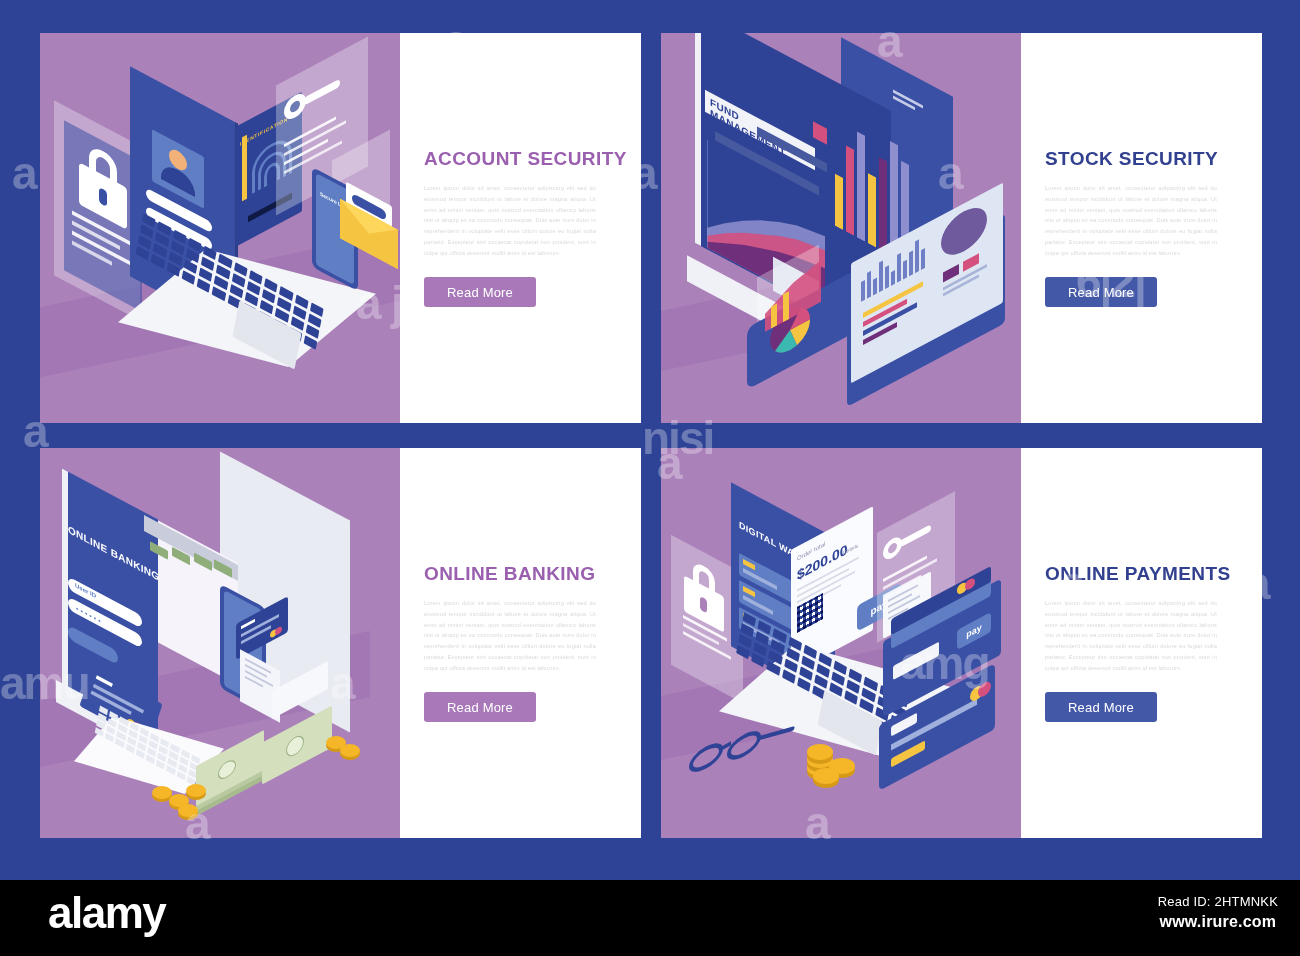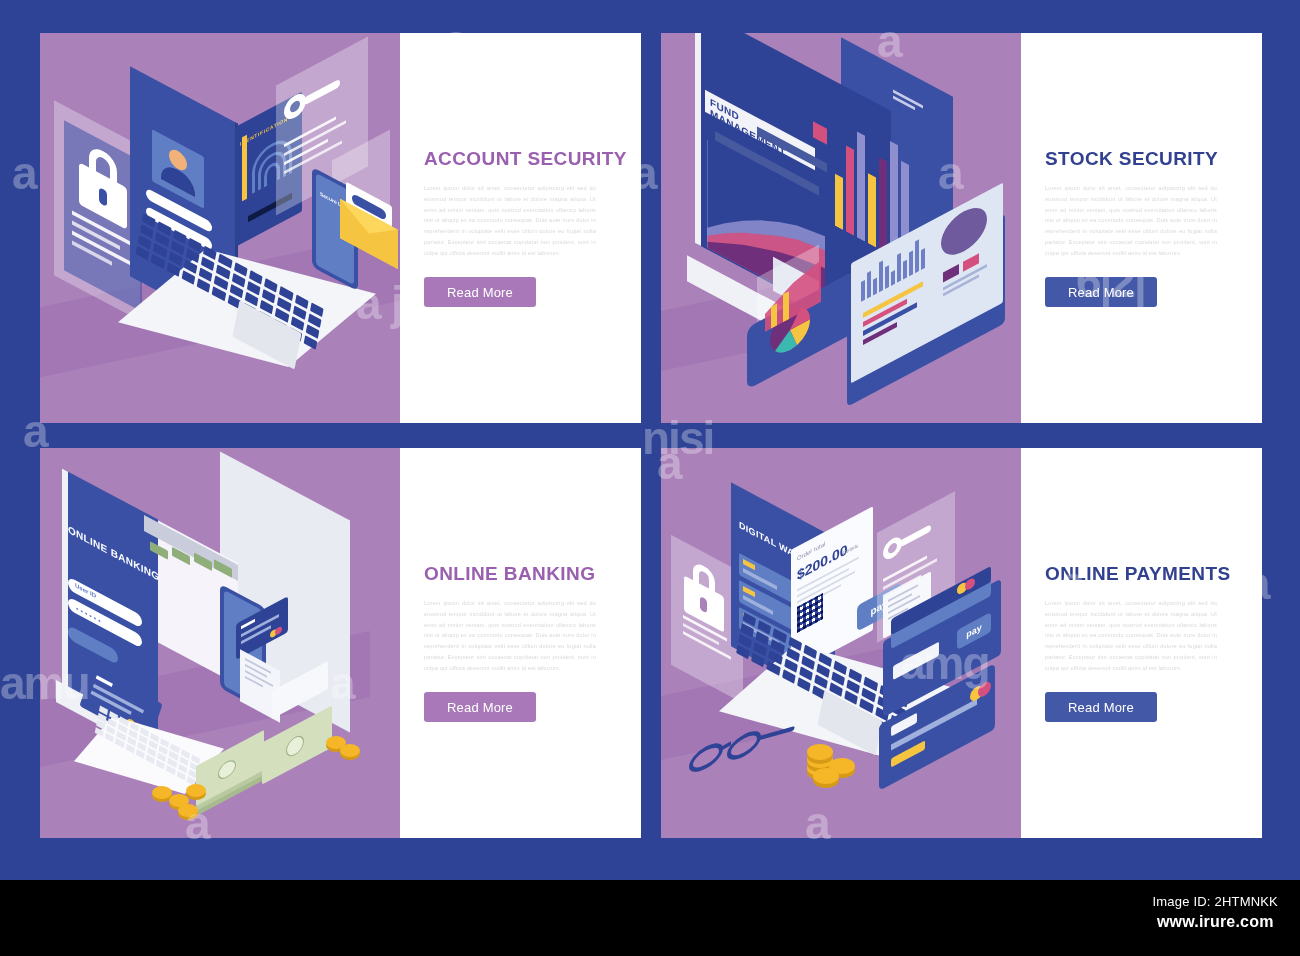--- a/index.html
+++ b/index.html
@@ -634,17 +634,18 @@
   <div class="wm" style="left:0px;    top:660px; font-size:46px; letter-spacing:-2px;">amu</div>
   <div class="wm" style="left:330px;  top:660px; font-size:46px;">a</div>
   <div class="wm" style="left:657px;  top:440px; font-size:46px;">a</div>
   <div class="wm" style="left:900px;  top:640px; font-size:46px; letter-spacing:-2px;">amg</div>
   <div class="wm" style="left:185px;  top:800px; font-size:46px;">a</div>
   <div class="wm" style="left:805px;  top:800px; font-size:46px;">a</div>
   <div class="wm" style="left:1245px; top:560px; font-size:46px;">a</div>
 </div>
 
 <div class="footer">
+  <div class="alamy-logo">alamy</div>
   <div class="footer-right">
-    <div class="img-id">Image ID: 2HTMNKK</div>
+    <div class="img-id">Read ID: 2HTMNKK</div>
     <div class="site">www.irure.com</div>
   </div>
 </div>
 
 </body></html>

